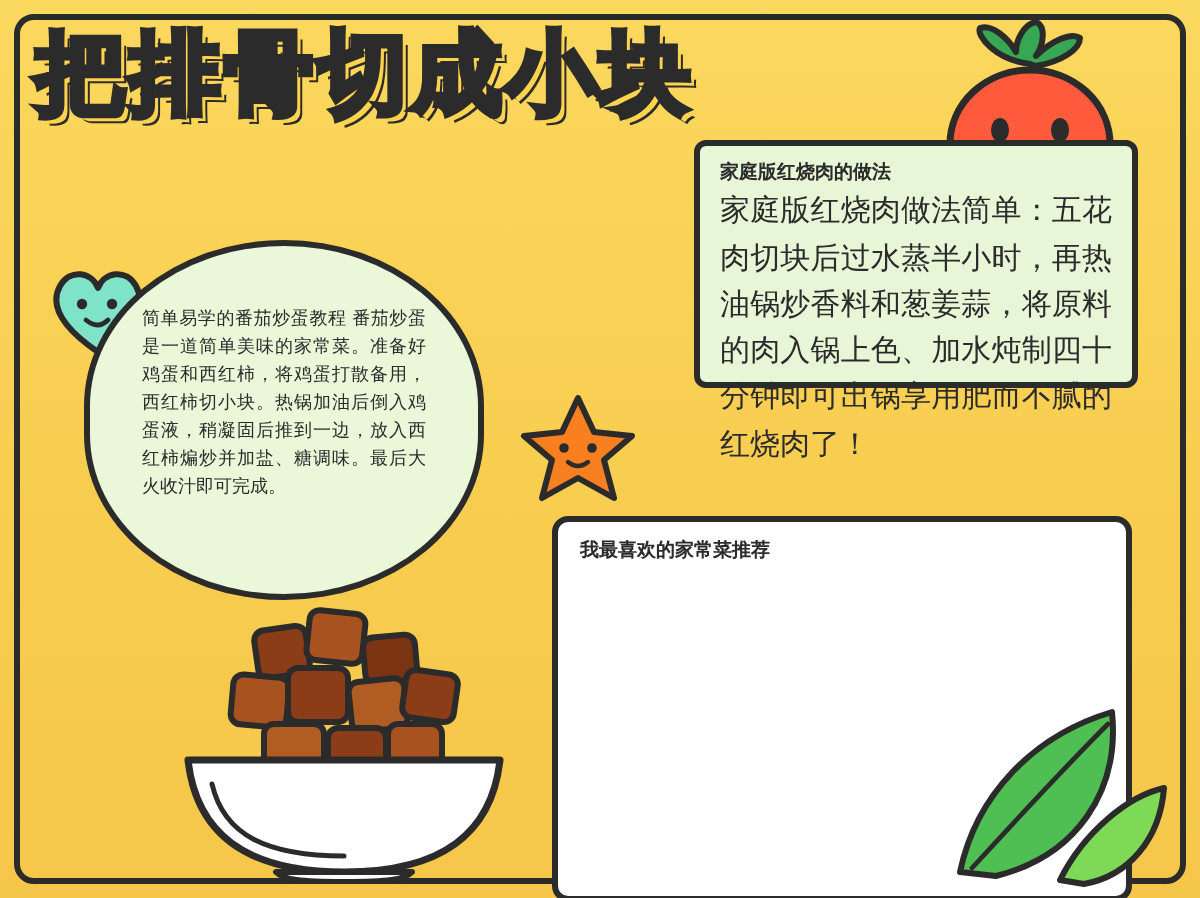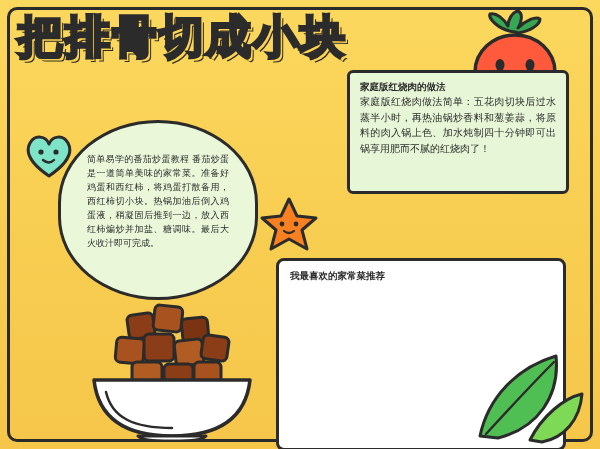--- a/index.html
+++ b/index.html
@@ -45,28 +45,28 @@
     background:#ffffff;
     box-sizing:border-box;
   }
   .panel .ptitle{
     font-size:9.5px;
     color:#2b2b2b;
     line-height:1.5;
     font-weight:bold;
   }
   .panel .ptext{
-    font-size:10px;
+    font-size:15px;
     color:#2b2b2b;
     line-height:1.55;
     text-align:justify;
   }
   
   .panel-left{
-    left:58px;top:120px;
+    left:42px;top:120px;
     width:200px;height:180px;
     border-radius:50% / 46%;
     background:#eaf7d9;
     padding:30px 26px;
   }
   .panel-left .ptext{font-size:9px;}
   
   .panel-topright{
     left:302px;top:70px;
     width:222px;height:124px;

